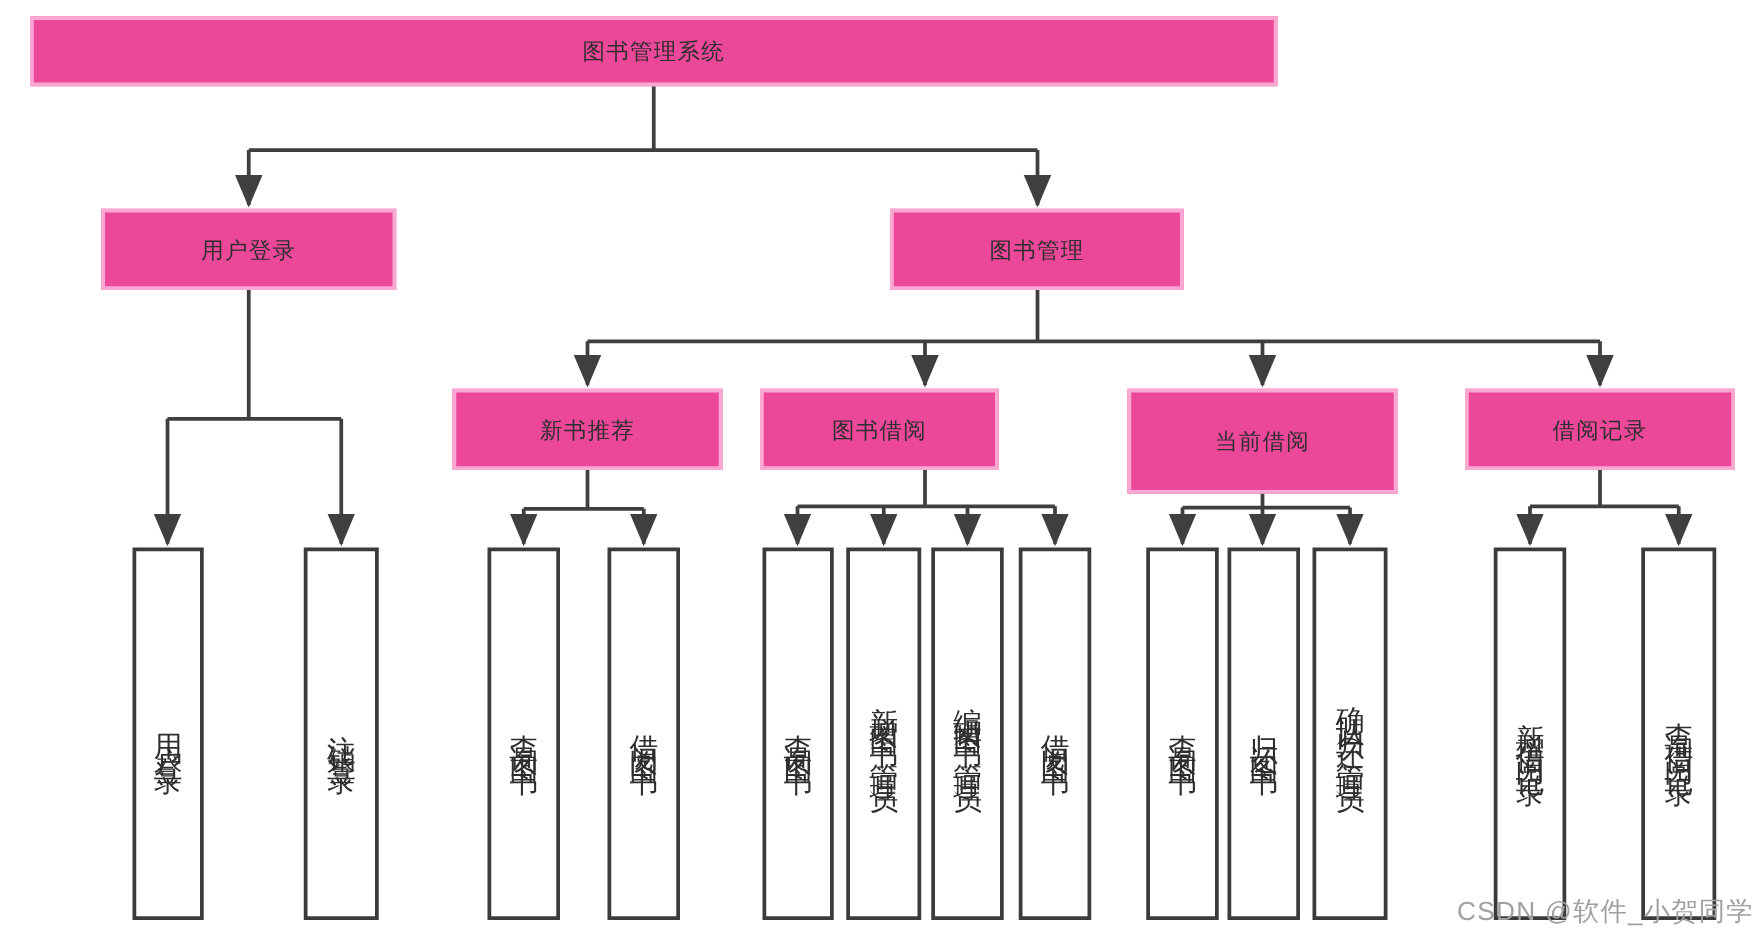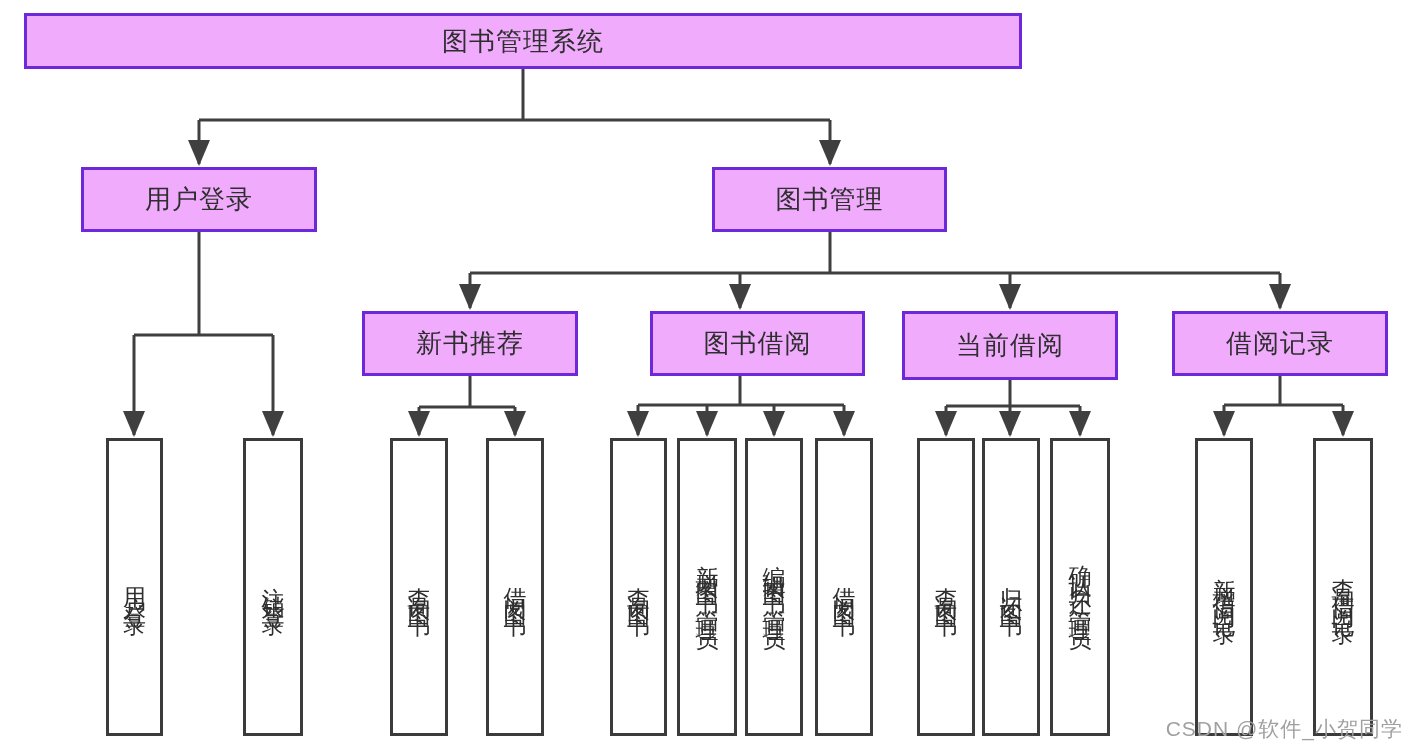--- a/index.html
+++ b/index.html
@@ -19,26 +19,26 @@
   }
   svg.connectors {
     position: absolute;
     left: 0; top: 0;
     width: 1405px; height: 747px;
     z-index: 0;
   }
   .node {
     position: absolute;
     box-sizing: border-box;
-    border: 3px solid #6d28d9;
-    background: #f0abfc;
+    border: 3px solid #f9a8d4;
+    background: #ec4899;
     display: flex;
     align-items: center;
     justify-content: center;
-    font-size: 26px;
+    font-size: 18px;
     letter-spacing: 1px;
     color: #2e2e2e;
     z-index: 1;
   }
   .leaf {
     position: absolute;
     top: 438px;
     height: 298px;
     box-sizing: border-box;
     border: 3px solid #3b3b3b;
@@ -112,22 +112,22 @@
       <line x1="1343" y1="405" x2="1343" y2="435" marker-end="url(#arrow)"></line>
     </g>
   </svg>
 
   <div class="node" style="left:24px; top:13px; width:998px; height:56px;">图书管理系统</div>
 
   <div class="node" style="left:81px; top:167px; width:236px; height:65px;">用户登录</div>
   <div class="node" style="left:362px; top:311px; width:216px; height:65px;">新书推荐</div>
 
   <div class="node" style="left:712px; top:167px; width:235px; height:65px;">图书管理</div>
-  <div class="node" style="left:650px; top:311px; width:215px; height:65px;">图书借阅</div>
-  <div class="node" style="left:902px; top:311px; width:216px; height:69px;">当前借阅</div>
+  <div class="node" style="left:608px; top:311px; width:191px; height:65px;">图书借阅</div>
+  <div class="node" style="left:902px; top:311px; width:216px; height:84px;">当前借阅</div>
   <div class="node" style="left:1172px; top:311px; width:216px; height:65px;">借阅记录</div>
 
   <div class="leaf" style="left:106px; width:57px;">用户登录</div>
   <div class="leaf" style="left:243px; width:60px;">注销登录</div>
 
   <div class="leaf" style="left:390px; width:58px;">查询图书</div>
   <div class="leaf" style="left:486px; width:58px;">借阅图书</div>
 
   <div class="leaf" style="left:610px; width:57px;">查询图书</div>
   <div class="leaf" style="left:677px; width:60px;">新增图书（管理员）</div>

